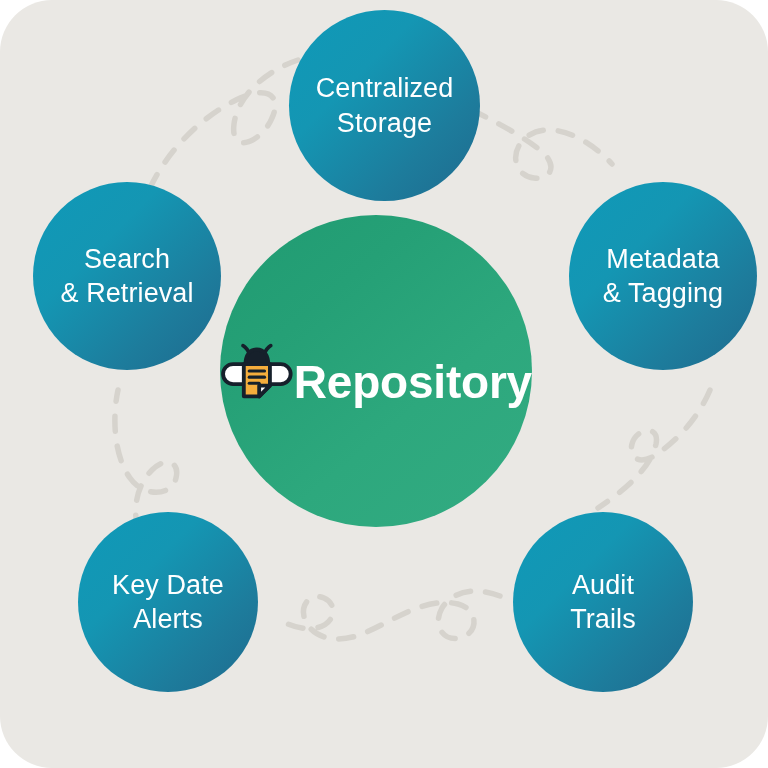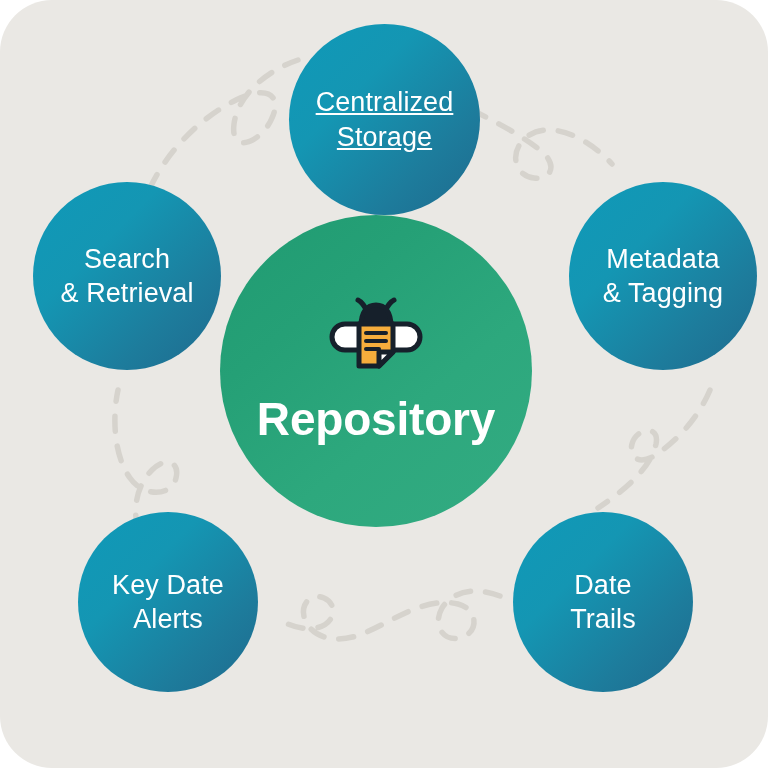--- a/index.html
+++ b/index.html
@@ -53,21 +53,21 @@
     line-height: 1.26;
     font-weight: 400;
     letter-spacing: 0.1px;
   }
   .node-label {
     padding: 0 10px;
     white-space: pre-line;
   }
   #node-center {
     background: linear-gradient(140deg, #209b72 0%, #25a076 30%, #2da87d 62%, #33ab82 100%);
-    flex-direction: column;
+    flex-direction: row;
   }
   #center-title {
     font-size: 46px;
     font-weight: 700;
     letter-spacing: -0.2px;
     color: #ffffff;
     margin-top: 22px;
   }
   #bee-icon {
     width: 96px;
@@ -113,32 +113,32 @@
                  C 302 630, 290 626, 280 620"></path>
 
         <path d="M 138 530
                  C 132 506, 138 484, 152 470
                  C 166 456, 180 462, 176 478
                  C 172 496, 144 498, 130 478
                  C 114 456, 112 418, 118 390"></path>
       </g>
     </svg>
 
-    <div class="node node-outer" id="node-centralized-storage" style="left:289px; top:24px; width:191px; height:191px;text-decoration:underline;">
+    <div class="node node-outer" id="node-centralized-storage" style="left:289px; top:10px; width:191px; height:191px;">
       <span class="node-label">Centralized
 Storage</span>
     </div>
 
     <div class="node node-outer" id="node-metadata-tagging" style="left:569px; top:182px; width:188px; height:188px;">
       <span class="node-label">Metadata
 &amp; Tagging</span>
     </div>
 
     <div class="node node-outer" id="node-audit-trails" style="left:513px; top:512px; width:180px; height:180px;">
-      <span class="node-label">Date
+      <span class="node-label">Audit
 Trails</span>
     </div>
 
     <div class="node node-outer" id="node-search-retrieval" style="left:33px; top:182px; width:188px; height:188px;">
       <span class="node-label">Search
 &amp; Retrieval</span>
     </div>
 
     <div class="node node-outer" id="node-key-date-alerts" style="left:78px; top:512px; width:180px; height:180px;">
       <span class="node-label">Key Date

